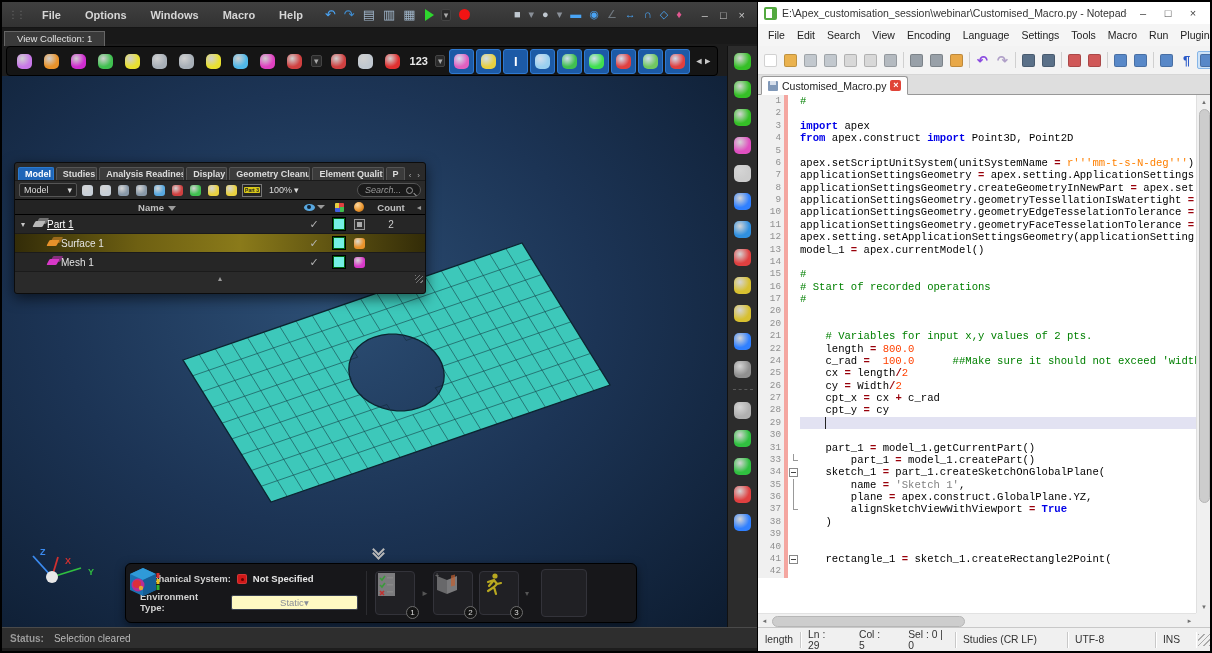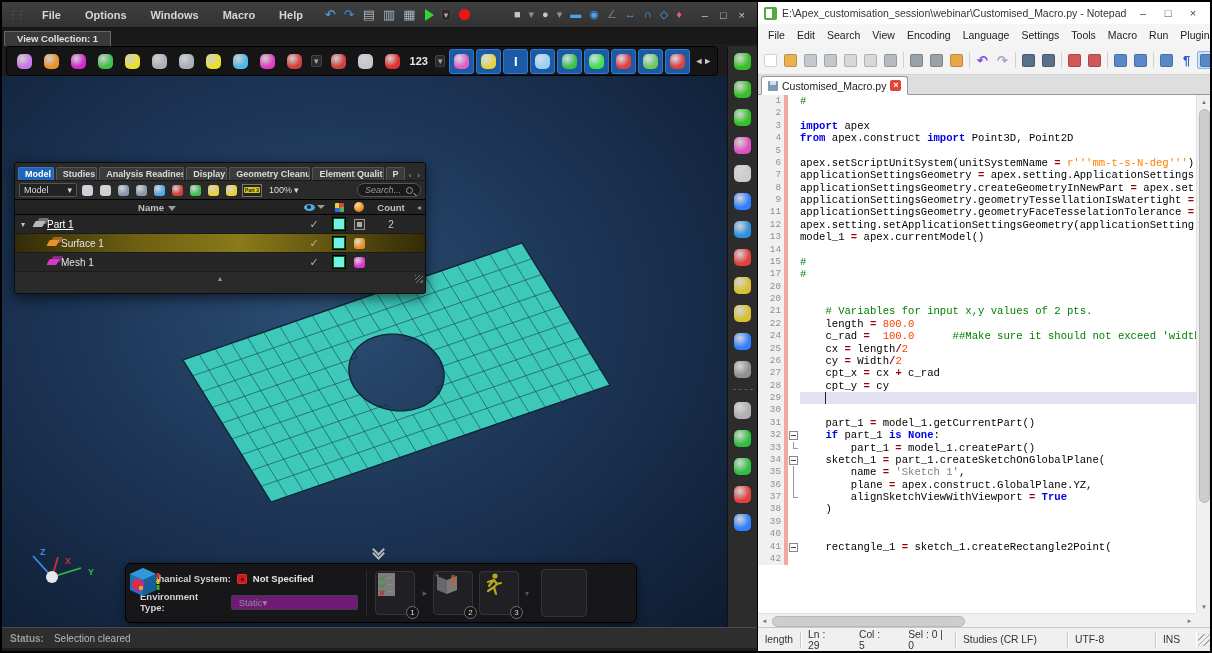--- a/index.html
+++ b/index.html
@@ -14,21 +14,21 @@
   .a-grip{color:#666;font-size:10px;letter-spacing:-2px;margin-right:6px}
   .a-menu-item{color:#d6d6d6;font-size:11px;font-weight:bold;padding:0 12px;cursor:default}
   .a-mico{font-size:13px;margin:0 4px;line-height:1}
   .a-play{width:0;height:0;border-left:9px solid #2ed82e;border-top:6px solid transparent;border-bottom:6px solid transparent;margin:0 5px}
   .a-rec{width:11px;height:11px;border-radius:50%;background:#f21414;margin:0 6px}
   .a-right{margin-left:auto;display:flex;align-items:center;gap:2px}
   .a-win{color:#c8c8c8;font-size:11px;padding:0 6px}
 
   .a-viewrow{position:absolute;left:0;top:26px;right:0;height:16px;background:#191919}
   .a-viewtab{display:inline-block;margin-left:2px;background:#3a3a3a;border:1px solid #666;border-bottom:none;
-    color:#e2e2e2;font-size:9.5px;font-weight:bold;padding:1px 12px 2px}
+    color:#e2e2e2;font-size:9.5px;font-weight:normal;padding:1px 12px 2px}
 
   .a-toolbar{position:absolute;left:4px;top:44px;width:712px;height:30px;background:#151515;border:1px solid #000;
     border-radius:4px;display:flex;align-items:center;padding:0 5px;gap:2px}
   .ic{width:25px;height:25px;border-radius:3px;display:flex;align-items:center;justify-content:center;flex:0 0 auto}
   .ic .b{width:15px;height:15px;border-radius:4px}
   .ic.bgblue{background:#1c5aa6;border:1px solid #2f79d0}
   .ic .glyph{font-size:13px;font-weight:bold}
   .t123{color:#e8e8e8;font-size:11px;font-weight:bold;padding:0 3px}
   .caretbox{color:#aaa;font-size:9px;background:#2a2a2a;border:1px solid #444;border-radius:2px;padding:0 2px;margin:0 2px}
   .navarrows{color:#c8c8c8;font-size:9px;margin-left:2px}
@@ -96,22 +96,22 @@
   .chevwrap{position:absolute;left:372px;top:474px;display:flex;flex-direction:column;gap:0px;align-items:center}
   .chev{width:9px;height:9px;border-left:2px solid #b8b8b8;border-bottom:2px solid #b8b8b8;transform:rotate(-45deg);margin-top:-5px}
   .bpanel{position:absolute;left:123px;top:487px;width:512px;height:60px;background:#17171a;border:1px solid #000;
     border-radius:6px;display:flex;align-items:center;box-shadow:0 3px 10px rgba(0,0,0,.5)}
   .bp-left{width:232px;padding-left:14px;display:flex;flex-direction:column;gap:7px}
   .bp-row{display:flex;align-items:center;gap:6px}
   .bp-label{color:#d2d2d2;font-size:9.5px;font-weight:bold}
   .bp-red{width:10px;height:10px;background:#d01818;border-radius:2px;border:1px solid #fff2;position:relative}
   .bp-red::after{content:"";position:absolute;left:3px;top:3px;width:3px;height:3px;background:#600;border-radius:50%}
   .bp-val{color:#e6e6e6;font-size:9.5px;font-weight:bold}
-  .bp-dd{width:128px;height:15px;background:#701a75;border:1px solid #3a4050;border-radius:2px;color:#8a8f98;
-    font-size:9.5px;display:flex;align-items:center;justify-content:flex-start;padding:0 7px}
+  .bp-dd{width:128px;height:15px;background:#fef9c3;border:1px solid #3a4050;border-radius:2px;color:#8a8f98;
+    font-size:9.5px;display:flex;align-items:center;justify-content:center;padding:0 7px}
   .bp-sep{width:1px;height:44px;background:#2c2c30;margin:0 8px}
   .bbtn{width:40px;height:44px;background:#202024;border:1px solid #33333a;border-radius:4px;position:relative;
     display:flex;align-items:center;justify-content:center;margin-right:6px}
   .badge{position:absolute;right:-5px;bottom:-5px;width:13px;height:13px;border-radius:50%;background:#151515;
     border:1px solid #6e6e6e;color:#ddd;font-size:8px;display:flex;align-items:center;justify-content:center}
   .barrow{color:#555;font-size:8px;margin-right:4px}
   .rbtn{width:46px;height:48px;background:#202024;border:1px solid #33333a;border-radius:4px;margin-left:8px;
     display:flex;align-items:center;justify-content:center}
 
   .a-status{position:absolute;left:0;right:0;bottom:3px;height:21px;background:#2e2e2e;border-top:1px solid #4a4a4a;
@@ -1055,20 +1055,26 @@
           <span class="fold"></span>
           <span class="code"><span>applicationSettingsGeometry.createGeometryInNewPart </span><span class="tk-o">=</span><span> apex.set</span></span>
         </div>
         <div class="cl">
           <span class="ln">9</span>
           <span class="chg"></span>
           <span class="fold"></span>
           <span class="code"><span>applicationSettingsGeometry.geometryTessellationIsWatertight </span><span class="tk-o">=</span></span>
         </div>
         <div class="cl">
+          <span class="ln">10</span>
+          <span class="chg"></span>
+          <span class="fold"></span>
+          <span class="code"><span>applicationSettingsGeometry.geometryEdgeTesselationTolerance </span><span class="tk-o">=</span></span>
+        </div>
+        <div class="cl">
           <span class="ln">11</span>
           <span class="chg"></span>
           <span class="fold"></span>
           <span class="code"><span>applicationSettingsGeometry.geometryFaceTesselationTolerance </span><span class="tk-o">=</span></span>
         </div>
         <div class="cl">
           <span class="ln">12</span>
           <span class="chg"></span>
           <span class="fold"></span>
           <span class="code"><span>apex.setting.setApplicationSettingsGeometry(applicationSetting</span></span>
@@ -1083,20 +1089,26 @@
           <span class="ln">14</span>
           <span class="chg"></span>
           <span class="fold"></span>
           <span class="code"></span>
         </div>
         <div class="cl">
           <span class="ln">15</span>
           <span class="chg"></span>
           <span class="fold"></span>
           <span class="code"><span class="tk-c">#</span></span>
+        </div>
+        <div class="cl">
+          <span class="ln">16</span>
+          <span class="chg"></span>
+          <span class="fold"></span>
+          <span class="code"><span class="tk-c"># Start of recorded operations</span></span>
         </div>
         <div class="cl">
           <span class="ln">17</span>
           <span class="chg"></span>
           <span class="fold"></span>
           <span class="code"><span class="tk-c">#</span></span>
         </div>
         <div class="cl">
           <span class="ln">20</span>
           <span class="chg"></span>
@@ -1161,28 +1173,20 @@
           <span class="ln">30</span>
           <span class="chg"></span>
           <span class="fold"></span>
           <span class="code"></span>
         </div>
         <div class="cl">
           <span class="ln">31</span>
           <span class="chg"></span>
           <span class="fold"></span>
           <span class="code"><span>    part_1 </span><span class="tk-o">=</span><span> model_1.getCurrentPart()</span></span>
-        </div>
-        <div class="cl">
-          <span class="ln">32</span>
-          <span class="chg"></span>
-          <span class="fold">
-            <span class="fb"></span>
-          </span>
-          <span class="code"><span>    </span><span class="tk-k">if</span><span> part_1 </span><span class="tk-k">is</span><span> </span><span class="tk-k">None</span><span>:</span></span>
         </div>
         <div class="cl">
           <span class="ln">33</span>
           <span class="chg"></span>
           <span class="fold fge"></span>
           <span class="code"><span>        part_1 </span><span class="tk-o">=</span><span> model_1.createPart()</span></span>
         </div>
         <div class="cl">
           <span class="ln">34</span>
           <span class="chg"></span>

